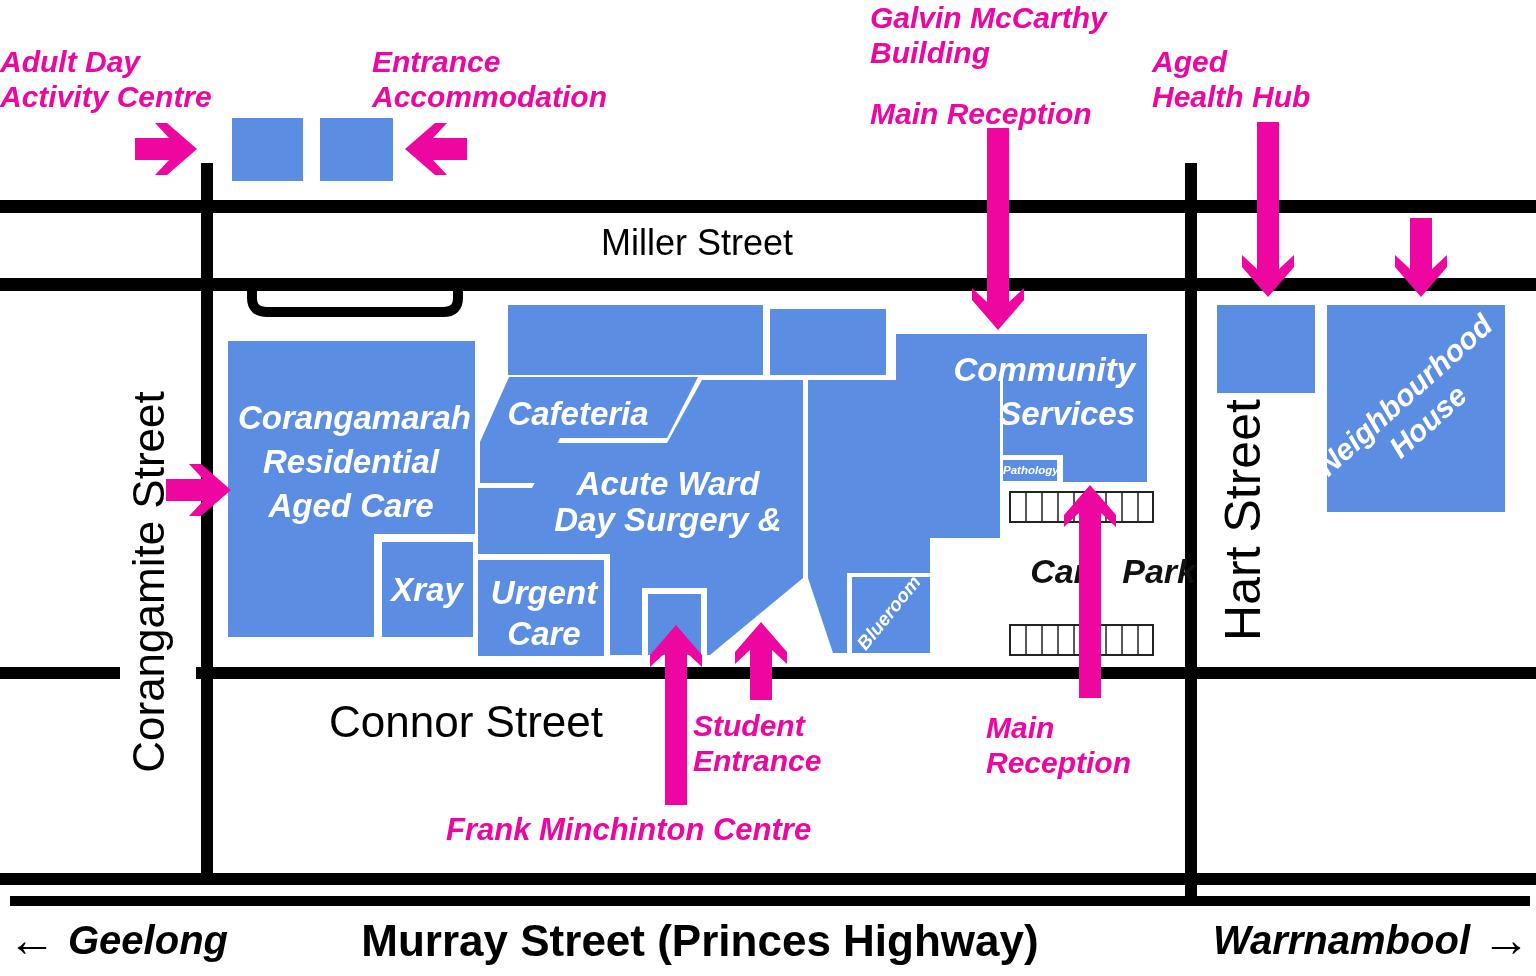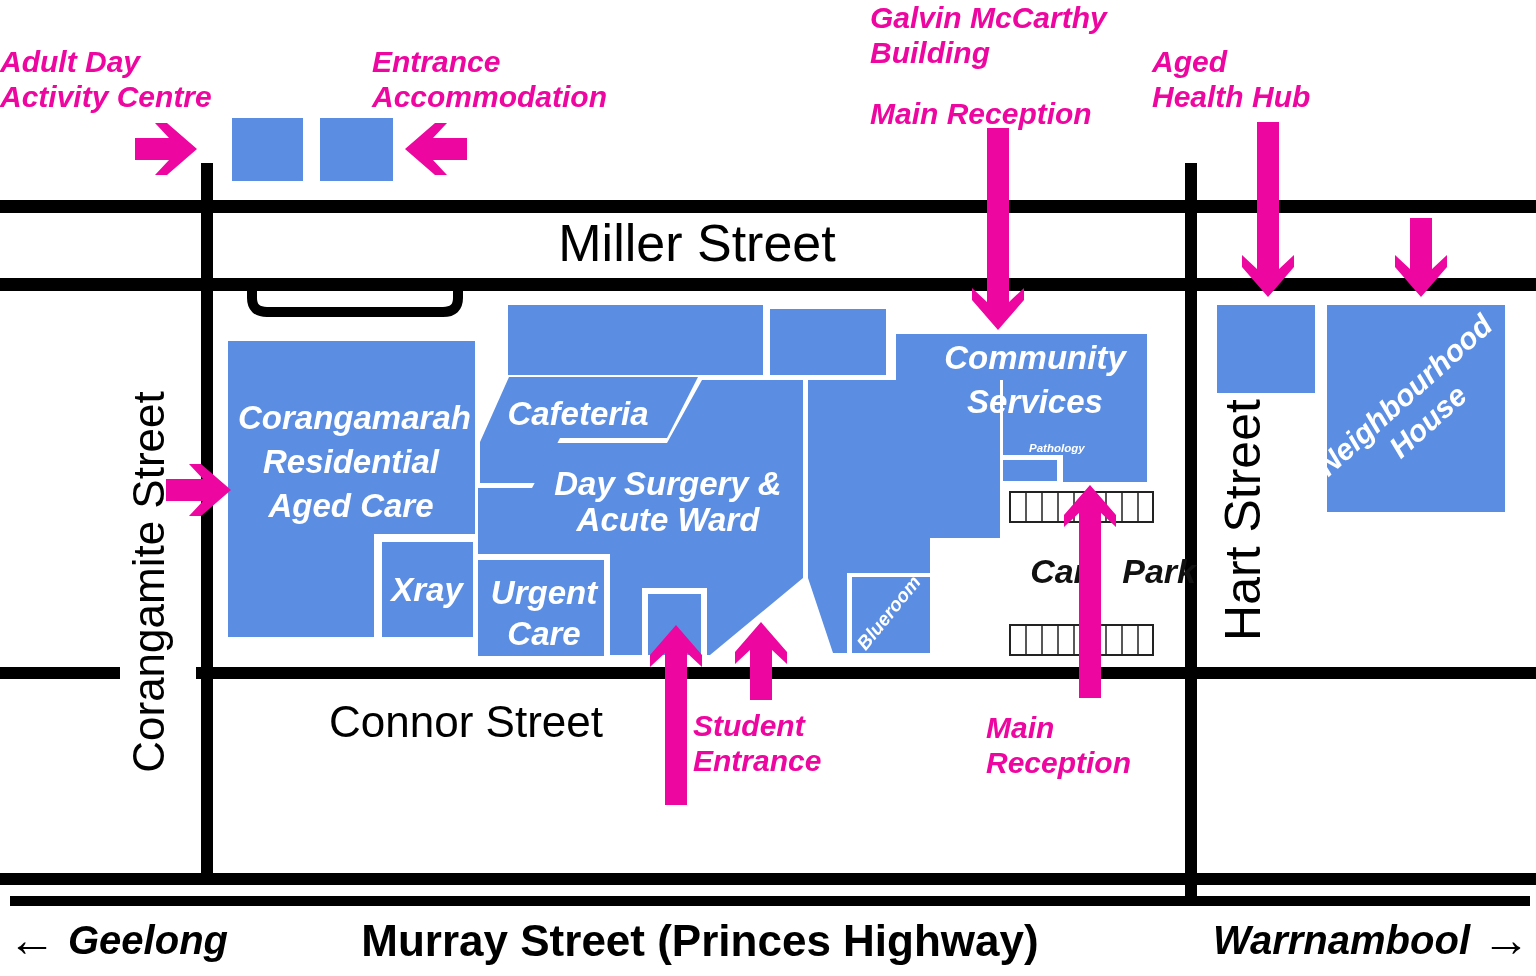--- a/index.html
+++ b/index.html
@@ -26,21 +26,21 @@
   .callout{
     color:var(--accent);font-weight:bold;font-style:italic;
     font-size:30px;line-height:35px;
   }
   .callout .mt{margin-top:26px;}
   .bldg-label{
     color:var(--label_white);font-weight:bold;font-style:italic;
     font-size:33px;line-height:44px;text-align:center;
   }
   .street-label{
-    color:#000;font-size:52px;line-height:54px;text-align:center;font-weight:normal;
+    color:#000;font-size:36px;line-height:54px;text-align:center;font-weight:normal;
   }
   .rot{transform:translate(-50%,-50%) rotate(-90deg);white-space:nowrap;}
   .dir{
     color:#000;font-weight:bold;font-style:italic;font-size:40px;line-height:48px;
     display:flex;align-items:center;gap:12px;
   }
   .dir .glyph{font-style:normal;font-size:48px;font-weight:bold;}
   .carpark{
     color:var(--label_black);font-weight:bold;font-style:italic;
     font-size:34px;line-height:38px;text-align:right;word-spacing:26px;
@@ -107,20 +107,21 @@
   <div class="lbl callout" style="left:1152px;top:44px;width:236px;">
     <div>Aged</div>
     <div>Health Hub</div>
   </div>
 
   <div class="lbl callout" style="left:693px;top:708px;width:156px;">
     <div>Student</div>
     <div>Entrance</div>
   </div>
 
+  <div class="lbl callout" style="left:446px;top:812px;width:456px;font-size:31px;">Frank Minchinton Centre</div>
 
   <div class="lbl callout" style="left:986px;top:710px;width:200px;">
     <div>Main</div>
     <div>Reception</div>
   </div>
 
   <div class="lbl street-label" style="left:447px;top:216px;width:500px;">Miller Street</div>
   <div class="lbl street-label" style="left:266px;top:697px;width:400px;font-size:44px;line-height:50px;">Connor Street</div>
   <div class="lbl street-label rot" style="left:149px;top:582px;width:460px;font-size:44px;">Corangamite Street</div>
   <div class="lbl street-label rot" style="left:1243px;top:520px;width:300px;font-size:50px;">Hart Street</div>
@@ -137,37 +138,37 @@
 
   <div class="lbl bldg-label" style="left:238px;top:396px;width:226px;">
     <div>Corangamarah</div>
     <div>Residential</div>
     <div>Aged Care</div>
   </div>
 
   <div class="lbl bldg-label" style="left:488px;top:394px;width:180px;line-height:39px;">Cafeteria</div>
 
   <div class="lbl bldg-label" style="left:528px;top:466px;width:280px;line-height:36px;">
+    <div>Acute Ward</div>
     <div>Day Surgery &amp;</div>
-    <div>Acute Ward</div>
   </div>
 
   <div class="lbl bldg-label" style="left:377px;top:571px;width:100px;line-height:38px;">Xray</div>
 
   <div class="lbl bldg-label" style="left:478px;top:572px;width:132px;line-height:41px;">
     <div>Urgent</div>
     <div>Care</div>
   </div>
 
-  <div class="lbl bldg-label" style="left:935px;top:336px;width:200px;text-align:center;">
+  <div class="lbl bldg-label" style="left:935px;top:348px;width:200px;text-align:right;">
     <div>Community</div>
     <div>Services</div>
   </div>
 
-  <div class="lbl bldg-label" style="left:1003px;top:440px;width:54px;font-size:11.5px;line-height:17px;padding-left:26px;">Pathology</div>
+  <div class="lbl bldg-label" style="left:1003px;top:462px;width:54px;font-size:11.5px;line-height:17px;">Pathology</div>
 
   <div class="lbl bldg-label" style="left:889px;top:613px;font-size:19px;line-height:20px;transform:translate(-50%,-50%) rotate(-51deg);white-space:nowrap;">Blueroom</div>
 
   <div class="lbl bldg-label" style="left:1416px;top:408px;width:280px;font-size:30px;line-height:35px;transform:translate(-50%,-50%) rotate(-42deg);">
     <div>Neighbourhood</div>
     <div>House</div>
   </div>
 
   <div class="lbl carpark" style="left:996px;top:552px;width:200px;">Car Park</div>
 

